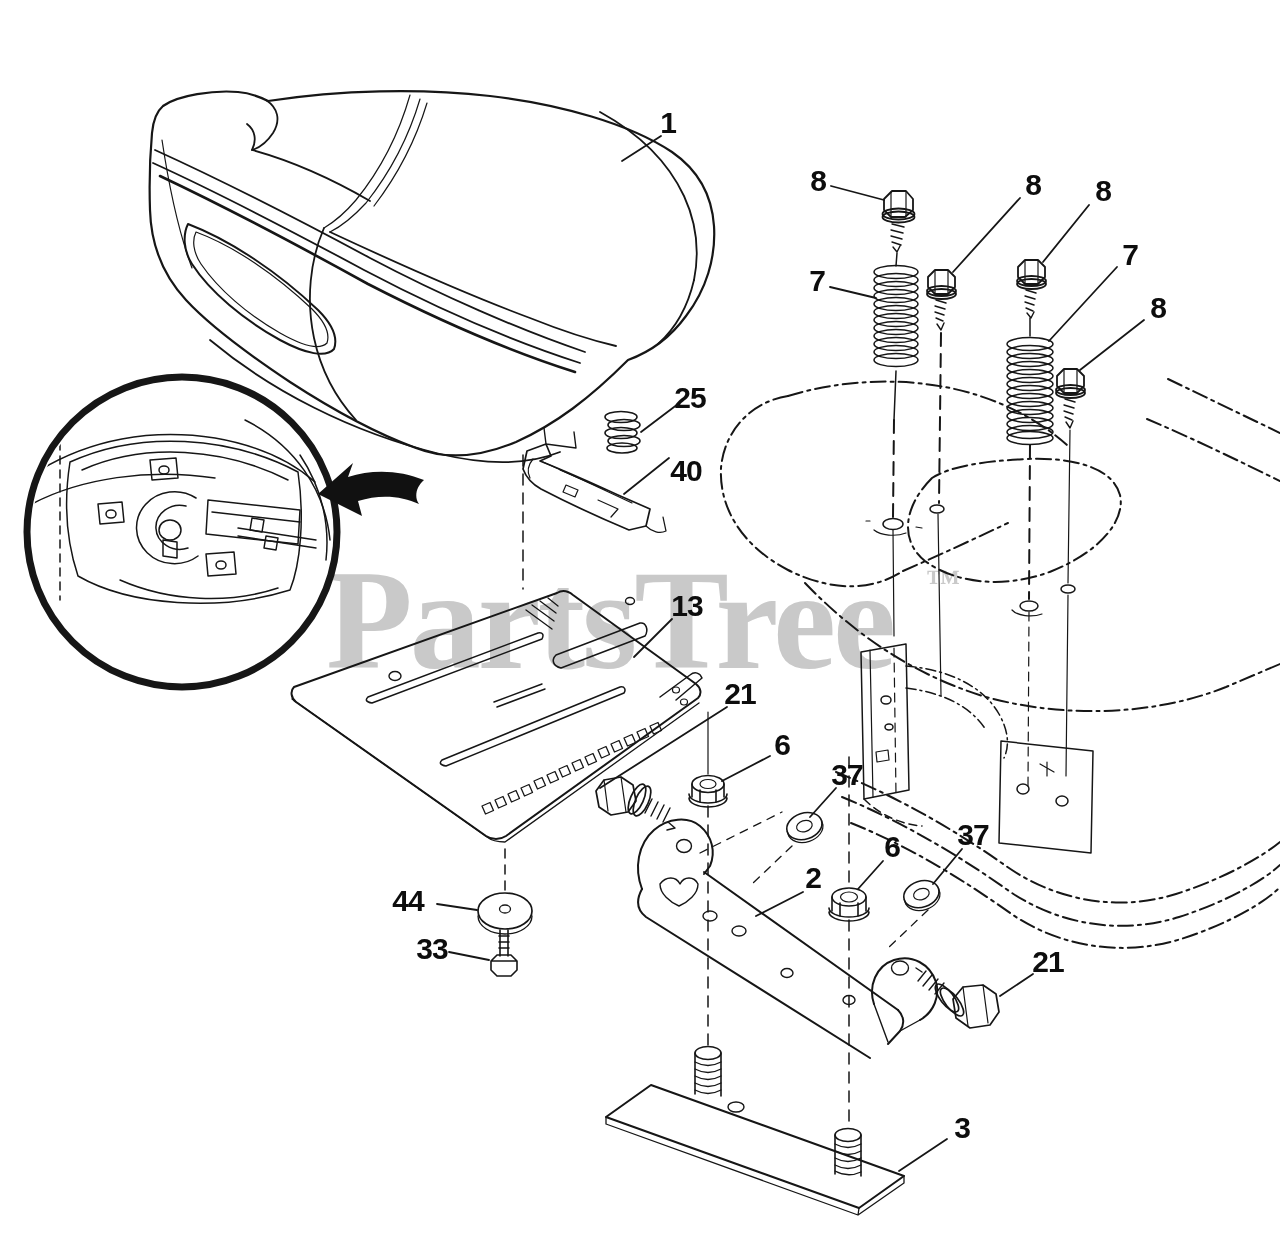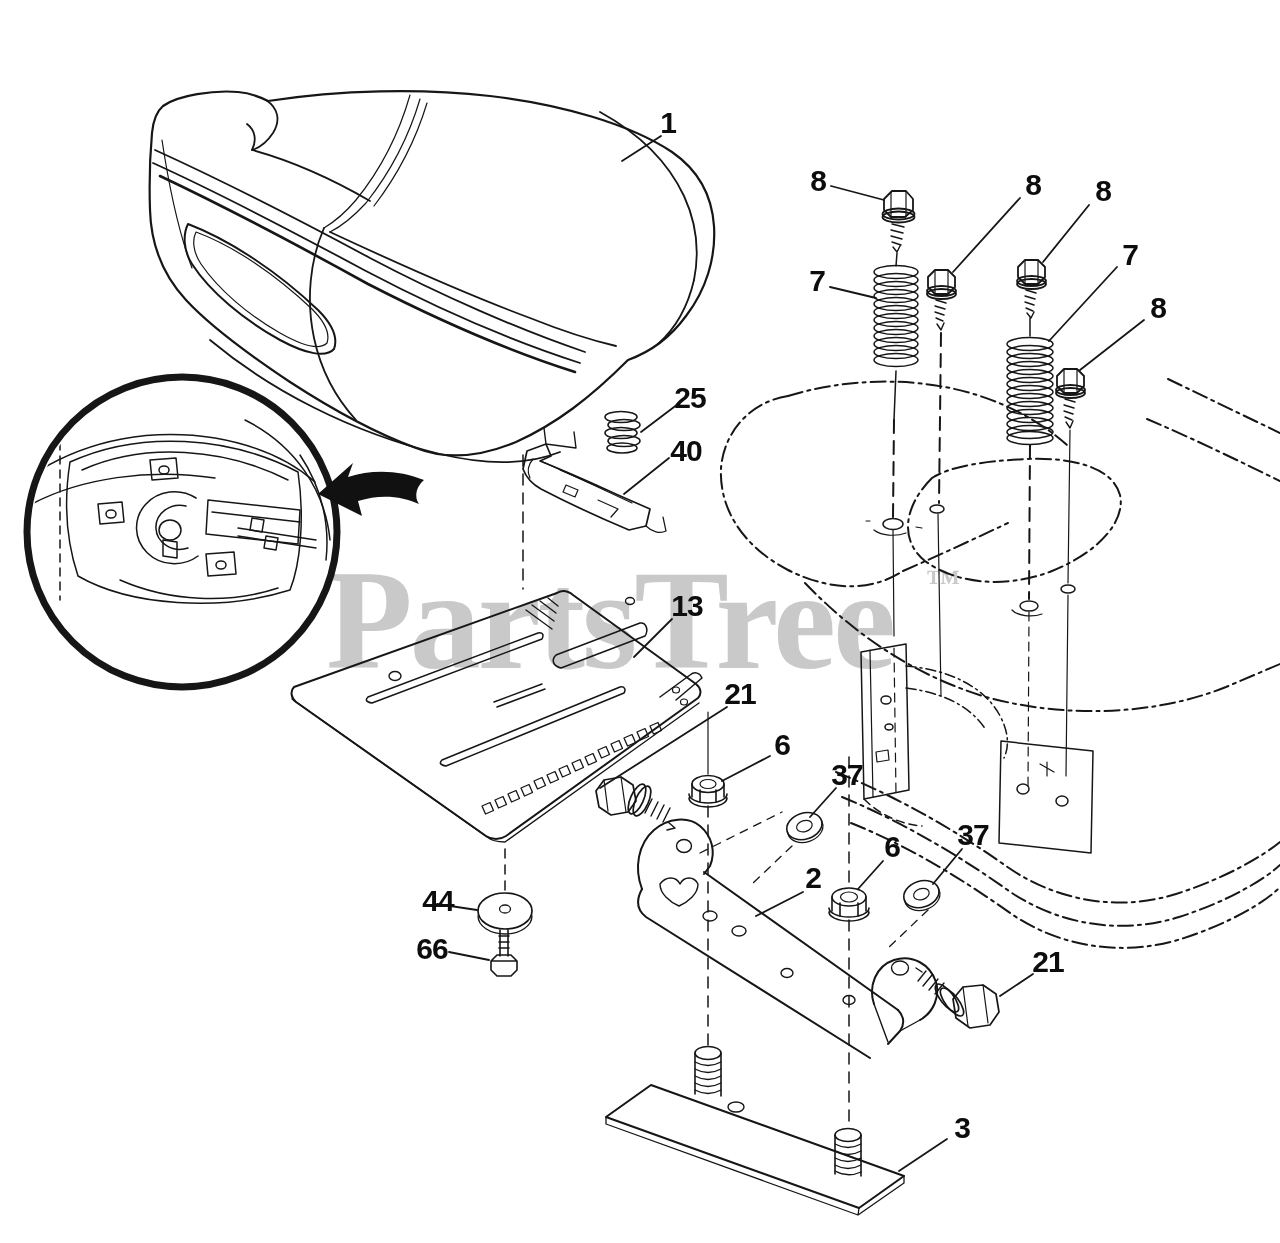--- a/index.html
+++ b/index.html
@@ -335,26 +335,26 @@
   </svg>
 
   <div class="callout" style="left:668px;top:123px">1</div>
   <div class="callout" style="left:818px;top:181px">8</div>
   <div class="callout" style="left:1033px;top:185px">8</div>
   <div class="callout" style="left:1103px;top:191px">8</div>
   <div class="callout" style="left:817px;top:281px">7</div>
   <div class="callout" style="left:1130px;top:255px">7</div>
   <div class="callout" style="left:1158px;top:308px">8</div>
   <div class="callout" style="left:690px;top:398px">25</div>
-  <div class="callout" style="left:686px;top:451px">40</div>
+  <div class="callout" style="left:686px;top:471px">40</div>
   <div class="callout" style="left:687px;top:606px">13</div>
   <div class="callout" style="left:740px;top:694px">21</div>
   <div class="callout" style="left:782px;top:745px">6</div>
   <div class="callout" style="left:847px;top:775px">37</div>
   <div class="callout" style="left:813px;top:878px">2</div>
   <div class="callout" style="left:892px;top:847px">6</div>
   <div class="callout" style="left:973px;top:835px">37</div>
   <div class="callout" style="left:1048px;top:962px">21</div>
-  <div class="callout" style="left:438px;top:901px">44</div>
-  <div class="callout" style="left:432px;top:949px">66</div>
+  <div class="callout" style="left:408px;top:901px">44</div>
+  <div class="callout" style="left:432px;top:949px">33</div>
   <div class="callout" style="left:962px;top:1128px">3</div>
 
 </div>
 
 </body></html>

